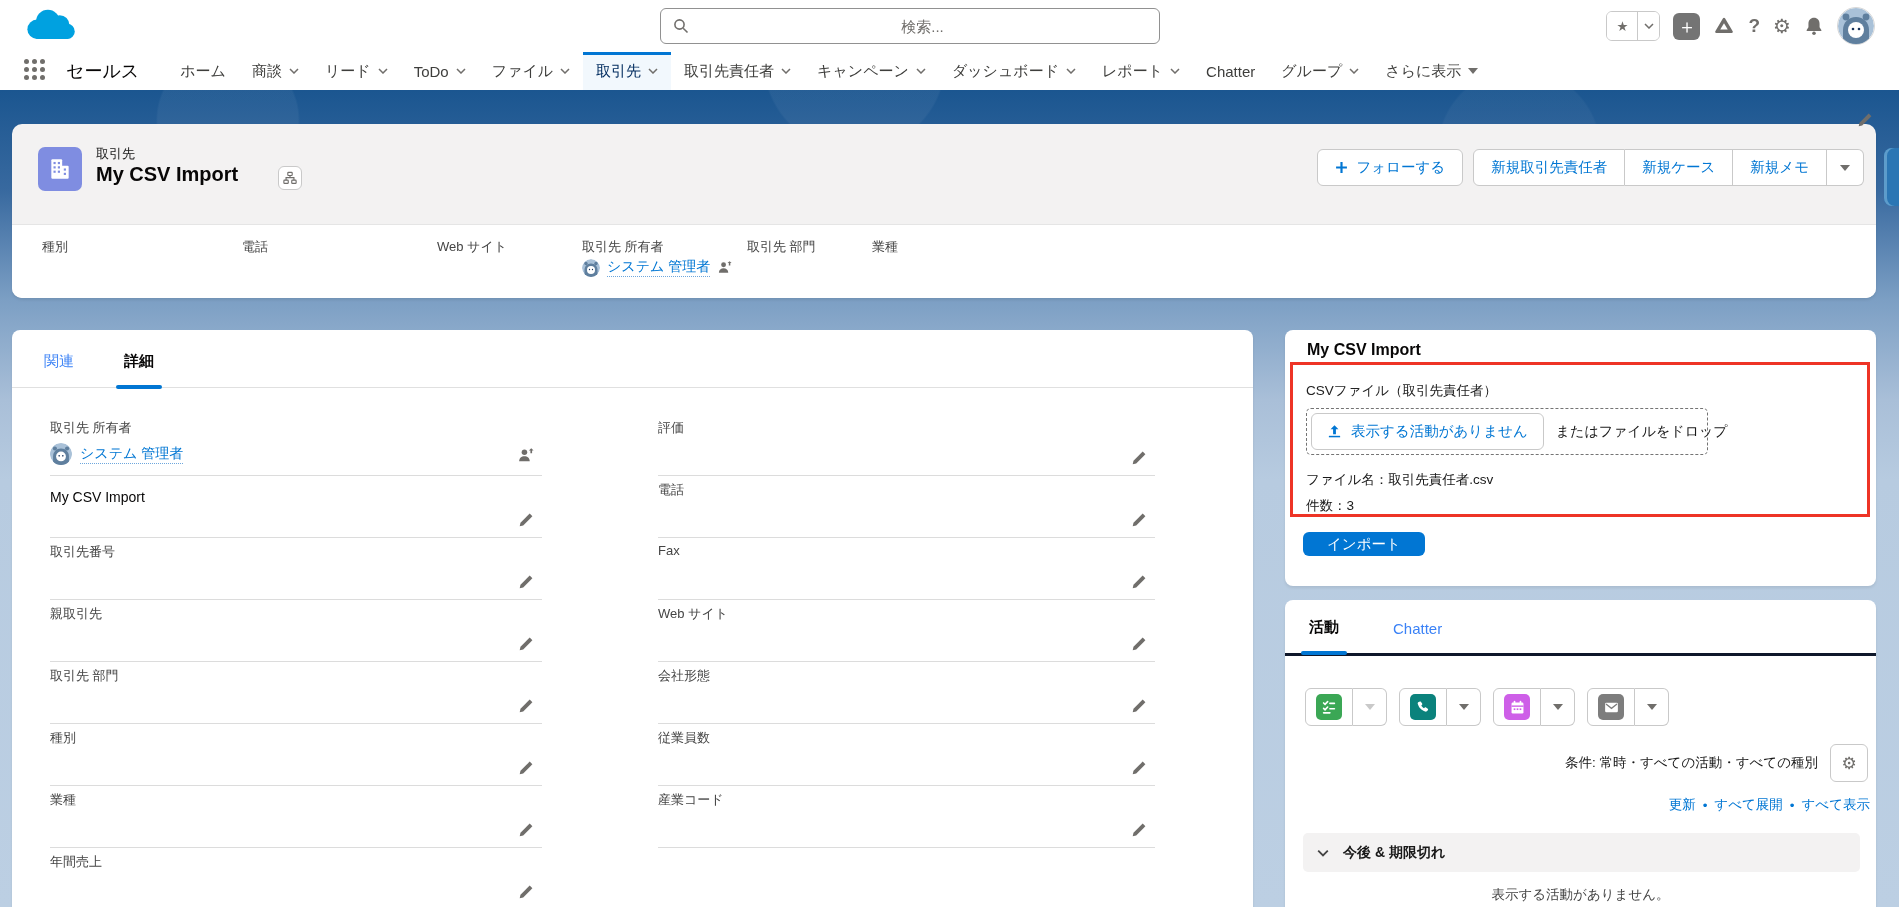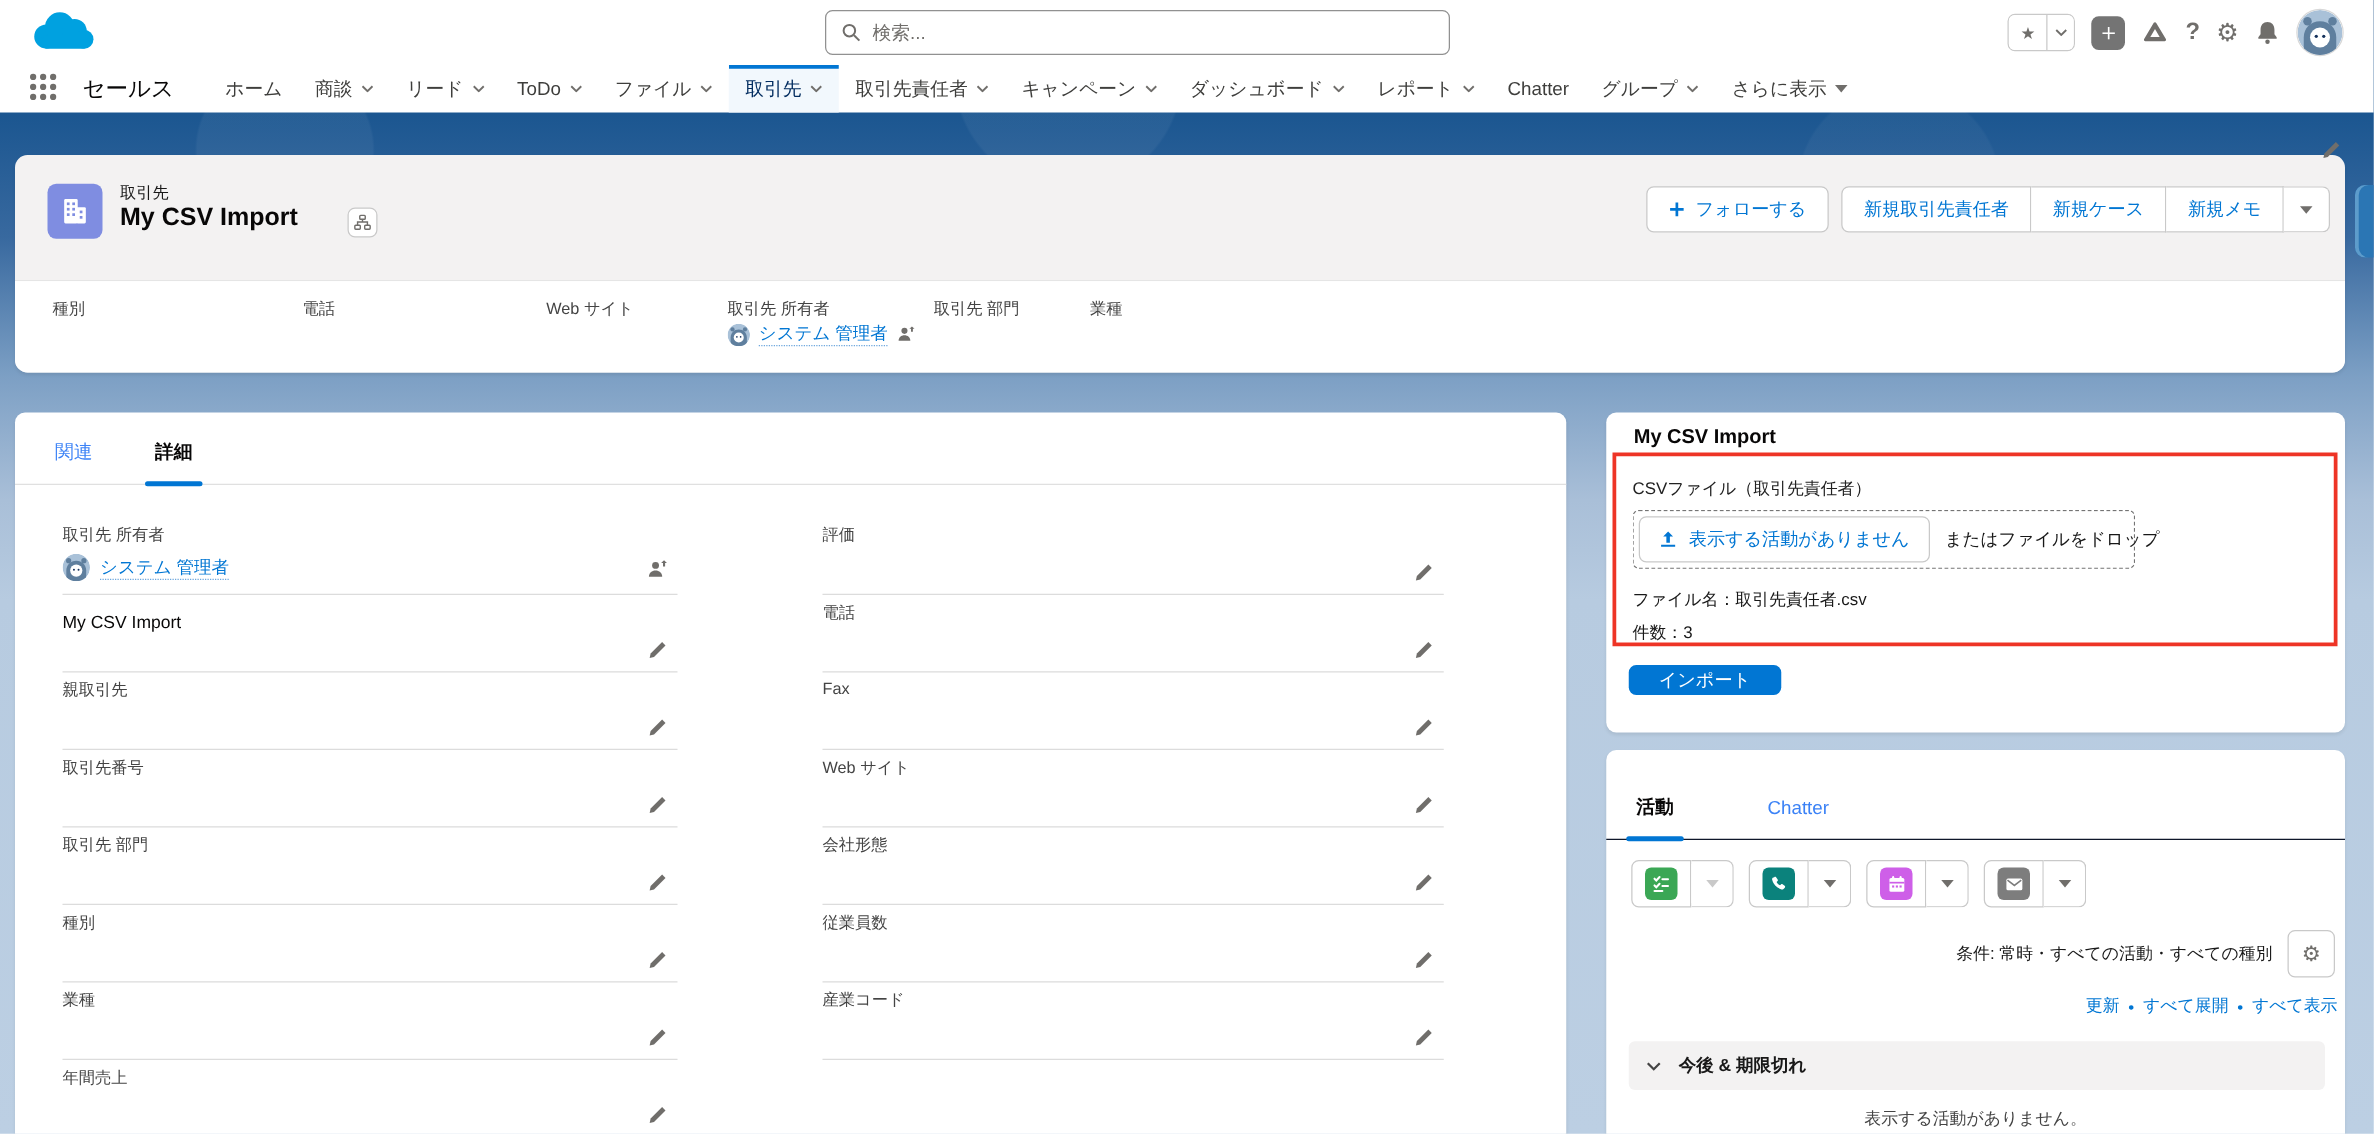--- a/index.html
+++ b/index.html
@@ -12,21 +12,21 @@
       radial-gradient(circle at 12% 120px, rgba(255,255,255,.05) 0 70px, transparent 72px),
       radial-gradient(circle at 45% 60px, rgba(255,255,255,.05) 0 90px, transparent 92px),
       radial-gradient(circle at 80% 150px, rgba(255,255,255,.04) 0 80px, transparent 82px),
       linear-gradient(180deg,#0b4078 0px,#15528d 70px,#38699f 190px,#7c9fc4 300px,#a9bfd8 400px,#b7cbe0 480px,#bccfe3 907px);
   }
   
   .app-header { position:absolute; left:0; top:0; width:1899px; height:52px; background:#fff; z-index:5; }
   .sf-logo { position:absolute; left:22px; top:4px; }
   .search-box { position:absolute; left:660px; top:8px; width:500px; height:36px; background:#fff;
     border:1px solid #919191; border-radius:6px; display:flex; align-items:center; padding:0 12px; gap:9px; }
-  .search-box input { border:none; outline:none; flex:1; font-size:15px; font-family:inherit; color:#181818; }
+  .search-box input { border:none; outline:none; flex:1; font-size:15px; font-family:inherit; color:#181818;text-align:center; }
   .search-box input::placeholder { color:#706e6b; }
   .header-icons { position:absolute; right:24px; top:0; height:52px; display:flex; align-items:center; gap:13px; }
   .hbtn { background:none; border:none; cursor:pointer; color:#706e6b; display:flex; align-items:center; justify-content:center; font-family:inherit; }
   .star-group { display:flex; border:1px solid #c9c9c9; border-radius:6px; height:30px; overflow:hidden; }
   .star-group .seg { width:30px; display:flex; align-items:center; justify-content:center; background:#fff; border:none; color:#706e6b; cursor:pointer; }
   .star-group .seg + .seg { border-left:1px solid #c9c9c9; width:22px; }
   .plus-btn { width:27px; height:27px; border-radius:6px; background:#747474; color:#fff; font-size:19px; line-height:1; border:none; cursor:pointer; }
   .q-btn { font-size:19px; font-weight:bold; }
   .gear-glyph { font-size:20px; }
   .avatar38 { width:38px; height:38px; border-radius:50%; overflow:hidden; cursor:pointer; border:1px solid #d8d8d8; }
@@ -81,21 +81,21 @@
   .red-box { position:absolute; left:5px; top:32px; width:580px; height:155px; border:3px solid var(--highlight-red,#ee3426); }
   .csv-label { position:absolute; left:13px; top:17px; font-size:13.5px; color:#222; }
   .dropzone { position:absolute; left:13px; top:43px; width:402px; height:47px; border:1px dashed #747474; border-radius:5px; display:flex; align-items:center; padding:4px; gap:12px; }
   .upload-btn { height:37px; background:#fff; border:1px solid #c9c9c9; border-radius:6px; color:var(--brand,#0176d3); font-size:14.5px; font-family:inherit; padding:0 15px; display:flex; align-items:center; gap:9px; cursor:pointer; white-space:nowrap; }
   .drop-text { font-size:14px; color:#181818; white-space:nowrap; }
   .csv-line1 { position:absolute; left:13px; top:106px; font-size:13.5px; color:#181818; }
   .csv-line2 { position:absolute; left:13px; top:132px; font-size:13.5px; color:#181818; }
   .import-btn { position:absolute; left:18px; top:202px; height:24px; padding:0 24px; background:var(--brand,#0176d3); color:#fff; border:none; border-radius:6px; font-size:14.5px; font-family:inherit; cursor:pointer; }
   
   .activity-card { left:1285px; top:600px; width:591px; height:330px; }
-  .atab-bar { position:relative; height:72px; border-bottom:1px solid #0f172a; display:flex; align-items:flex-end; padding-left:22px; gap:71px; }
+  .atab-bar { position:relative; height:56px; border-bottom:3px solid #0f172a; display:flex; align-items:flex-end; padding-left:22px; gap:50px; }
   .composer { position:absolute; left:20px; top:88px; display:flex; gap:12px; }
   .cgroup { display:flex; }
   .cbtn { width:48px; height:38px; background:#fff; border:1px solid #c9c9c9; border-radius:6px 0 0 6px; display:flex; align-items:center; justify-content:center; cursor:pointer; }
   .cchev { width:34px; height:38px; background:#fff; border:1px solid #c9c9c9; border-left:none; border-radius:0 6px 6px 0; display:flex; align-items:center; justify-content:center; cursor:pointer; }
   .cicon { width:26px; height:26px; border-radius:5px; display:flex; align-items:center; justify-content:center; }
   .tri { width:0; height:0; border-left:5px solid transparent; border-right:5px solid transparent; border-top:6px solid #706e6b; }
   .tri.dis { border-top-color:#c9c9c9; }
   .filter-row { position:absolute; right:8px; top:144px; display:flex; align-items:center; gap:12px; }
   .filter-text { font-size:13.5px; color:#181818; }
   .gear-btn { width:38px; height:38px; border:1px solid #c9c9c9; border-radius:6px; background:#fff; cursor:pointer; font-size:17px; color:#706e6b; }
@@ -360,28 +360,28 @@
           <path d="M11.2 3.2l2.2-2 2.2 2h-1.4v2.6h-1.6V3.2z"></path>
         </svg>
     </div>
     <div class="drow">
       <div class="dvalue">My CSV Import</div>
       <svg class="row-pencil pencil" viewBox="0 0 16 16">
           <path d="M11.7 1.6l2.7 2.7-9.2 9.2-3.5.8.8-3.5z"></path>
         </svg>
     </div>
     <div class="drow">
+      <div class="dlabel">取引先番号</div>
+      <div class="dvalue"></div>
+      <svg class="row-pencil pencil" viewBox="0 0 16 16">
+          <path d="M11.7 1.6l2.7 2.7-9.2 9.2-3.5.8.8-3.5z"></path>
+        </svg>
+    </div>
+    <div class="drow">
       <div class="dlabel">親取引先</div>
-      <div class="dvalue"></div>
-      <svg class="row-pencil pencil" viewBox="0 0 16 16">
-          <path d="M11.7 1.6l2.7 2.7-9.2 9.2-3.5.8.8-3.5z"></path>
-        </svg>
-    </div>
-    <div class="drow">
-      <div class="dlabel">取引先番号</div>
       <div class="dvalue"></div>
       <svg class="row-pencil pencil" viewBox="0 0 16 16">
           <path d="M11.7 1.6l2.7 2.7-9.2 9.2-3.5.8.8-3.5z"></path>
         </svg>
     </div>
     <div class="drow">
       <div class="dlabel">取引先 部門</div>
       <div class="dvalue"></div>
       <svg class="row-pencil pencil" viewBox="0 0 16 16">
           <path d="M11.7 1.6l2.7 2.7-9.2 9.2-3.5.8.8-3.5z"></path>

